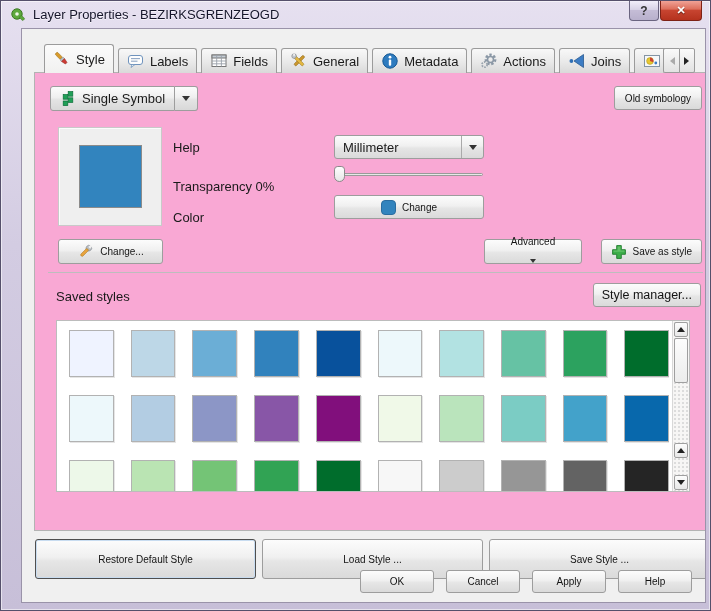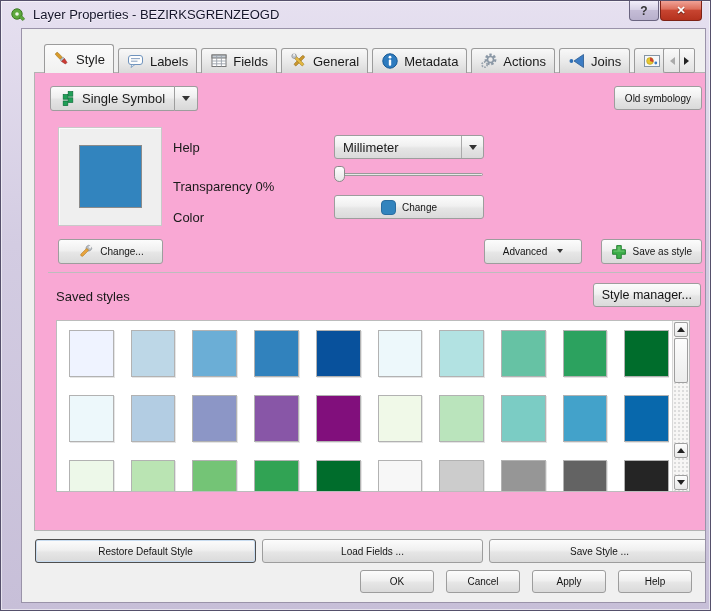--- a/index.html
+++ b/index.html
@@ -65,21 +65,21 @@
   .combo .val{flex:1;display:flex;align-items:center;padding-left:8px;}
   .combo .cbtn{width:22px;display:flex;align-items:center;justify-content:center;border-left:1px solid #aaa;}
   .slider{position:absolute;left:299px;top:90px;width:150px;height:22px;}
   .slider .track{position:absolute;left:1px;right:1px;top:10px;height:3px;background:#e8e8e8;border:1px solid #9a9a9a;border-radius:2px;}
   .slider .handle{position:absolute;left:0;top:3px;width:11px;height:16px;
     background:linear-gradient(180deg,#fefefe,#e6e6e6);border:1px solid #8a8a8a;border-radius:4px 4px 6px 6px;}
   .btn-colorchange{position:absolute;left:299px;top:122px;width:150px;height:24px;}
   .mini-swatch{width:15px;height:15px;border-radius:4px;border:1px solid #2a6da0;}
 
   .btn-change{position:absolute;left:23px;top:166px;width:105px;height:25px;}
-  .btn-advanced{position:absolute;left:449px;top:166px;width:98px;height:25px;gap:10px;}
+  .btn-advanced{position:absolute;left:449px;top:166px;width:98px;height:25px;gap:10px;flex-direction:column;}
   .btn-savestyle{position:absolute;right:8px;top:166px;height:25px;padding:0 9px;}
 
   .separator{position:absolute;left:13px;right:7px;top:199px;border-top:1px solid #bdbdbd;}
 
   .savedstyles-label{position:absolute;left:21px;top:213px;height:20px;display:flex;align-items:center;}
   .btn-stylemanager{position:absolute;right:9px;top:210px;height:24px;padding:0 8px;font-size:12.5px;}
 
   
   .swatchlist{position:absolute;left:21px;top:247px;width:634px;height:172px;background:#ffffff;border:1px solid #bcbcbc;overflow:hidden;}
   .swatch-grid{position:absolute;left:12px;top:9px;right:20px;bottom:0;overflow:hidden;}
@@ -91,21 +91,21 @@
   .sbtn{position:absolute;left:1px;width:14px;height:15px;background:linear-gradient(180deg,#fdfdfd,#e8e8e8);
     border:1px solid #9f9f9f;border-radius:2px;display:flex;align-items:center;justify-content:center;}
   .sb-up{top:1px;} .sb-up2{bottom:33px;} .sb-down{bottom:1px;}
   .sthumb{position:absolute;left:1px;top:17px;width:14px;height:45px;background:linear-gradient(180deg,#fdfdfd,#ececec);
     border:1px solid #9f9f9f;border-radius:2px;}
   .tri-up{width:0;height:0;border:4px solid transparent;border-bottom:5px solid #222;margin-top:-4px;}
   .tri-down{width:0;height:0;border:4px solid transparent;border-top:5px solid #222;margin-bottom:-4px;}
 
   
   .footer-row1{position:absolute;left:13px;top:510px;width:675px;display:flex;gap:6px;}
-  .footer-row1 .btn{flex:1;height:24px;}
+  .footer-row1 .btn{flex:1;height:40px;}
   .btn-focus{border:1px solid #4f4f4f;box-shadow:inset 0 0 0 1px #c8dcf0;}
   .footer-row2{position:absolute;right:13px;top:541px;display:flex;gap:12px;}
   .footer-row2 .btn{width:74px;height:23px;}
 </style>
 </head>
 <body>
 
 <div class="window">
   <div class="titlebar">
     <svg width="16" height="16" viewBox="0 0 16 16">
@@ -326,21 +326,21 @@
             </div>
           <div class="sbtn sb-down">
               <span class="tri-down"></span>
             </div>
         </div>
       </div>
     </div>
 
     <div class="footer-row1">
       <button class="btn btn-focus">Restore Default Style</button>
-      <button class="btn">Load Fields ...</button>
+      <button class="btn">Load Style ...</button>
       <button class="btn">Save Style ...</button>
     </div>
     <div class="footer-row2">
       <button class="btn">OK</button>
       <button class="btn">Cancel</button>
       <button class="btn">Apply</button>
       <button class="btn">Help</button>
     </div>
 
   </div>

